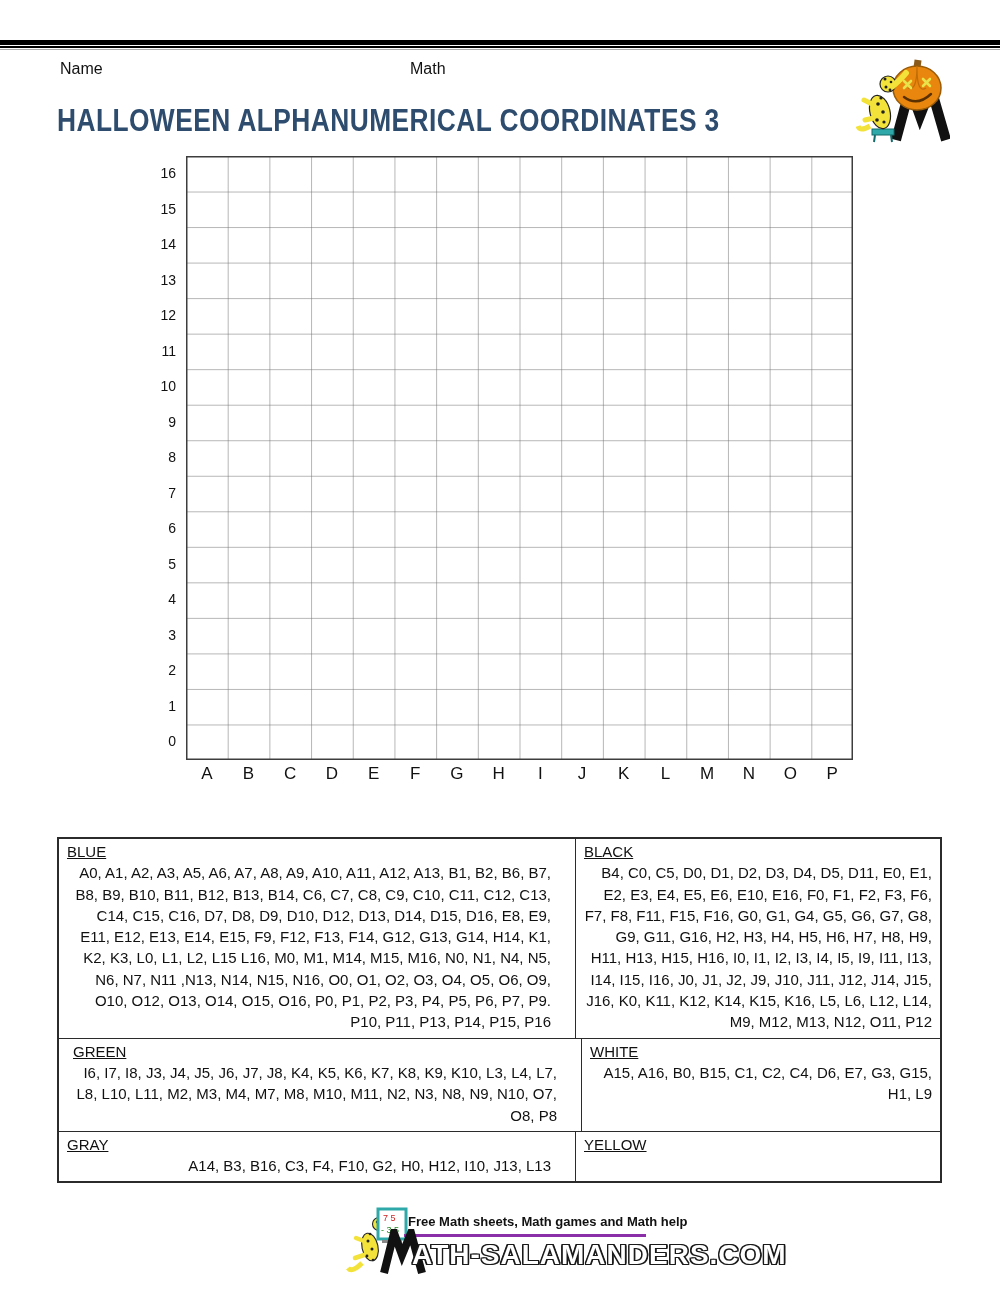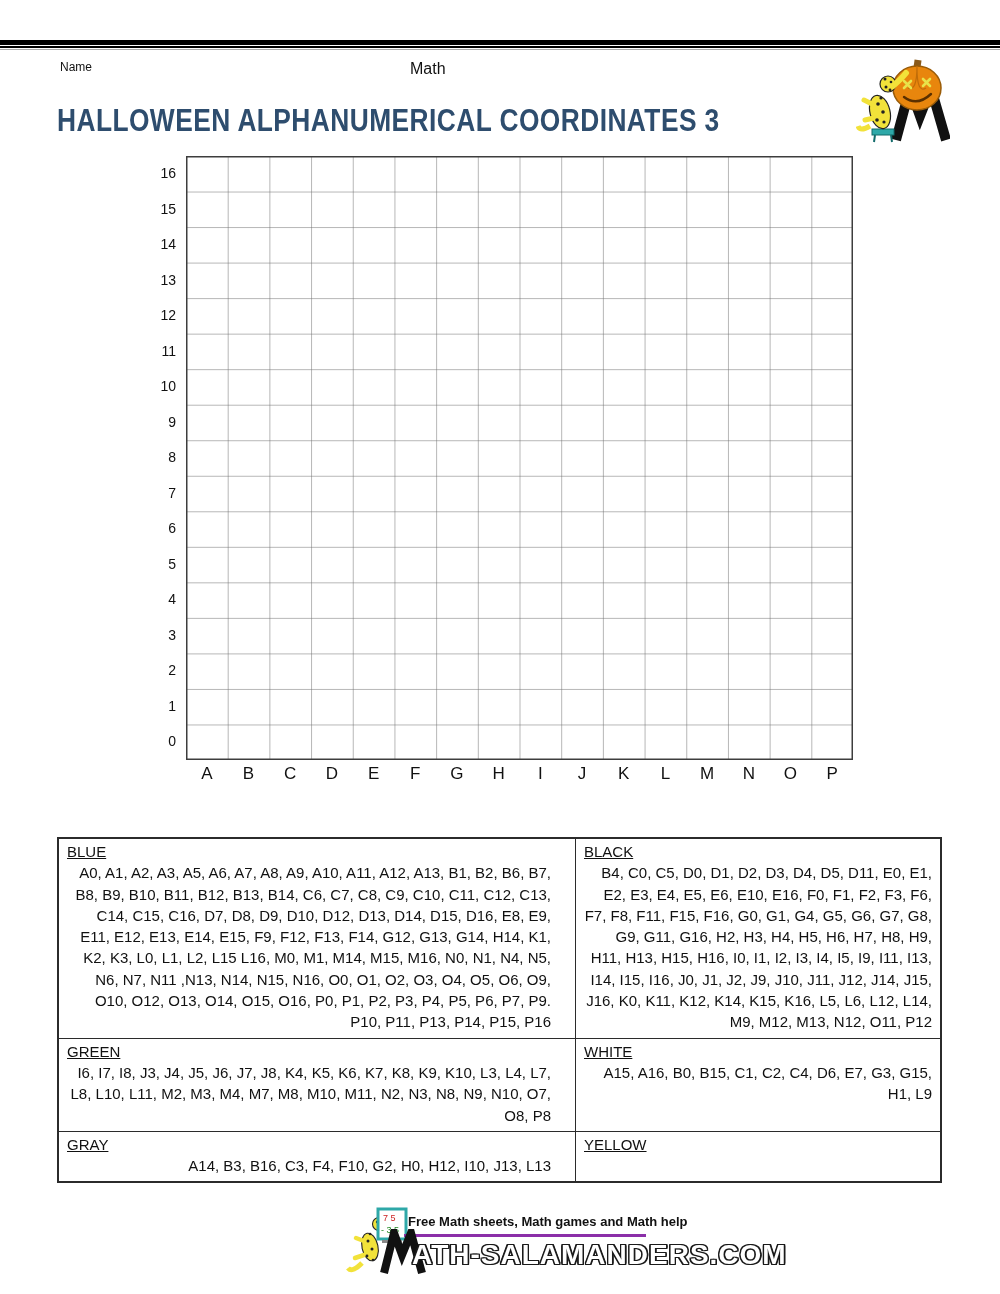--- a/index.html
+++ b/index.html
@@ -7,21 +7,21 @@
         font-family:"Liberation Sans",sans-serif;color:#111;}
 
   
   .topbar{position:absolute;left:0;top:40px;width:1000px;}
   .topbar .b1{height:5px;background:#000;}
   .topbar .b2{height:1px;background:#fff;}
   .topbar .b3{height:2px;background:#000;}
   .topbar .b4{height:1px;background:#fff;}
   .topbar .b5{height:1px;background:#aaa;}
 
-  .name-label{position:absolute;left:60px;top:60px;font-size:12px;}
+  .name-label{position:absolute;left:60px;top:60px;font-size:16px;}
   .date-label{position:absolute;left:410px;top:60px;font-size:16px;}
 
   .title{position:absolute;left:57px;top:103px;font-size:31px;font-weight:bold;
          color:#2e4d6e;white-space:nowrap;transform:scaleX(.85);transform-origin:left center;
          letter-spacing:.5px;}
 
   .logo{position:absolute;left:856px;top:56px;}
 
   
   .grid{position:absolute;left:186px;top:156px;}
@@ -29,21 +29,21 @@
   .row-label{position:absolute;left:0;width:36px;height:35.53px;line-height:35.53px;
              text-align:right;font-size:14px;}
   .col-labels{position:absolute;left:186px;top:764px;height:22px;width:667px;}
   .col-label{position:absolute;top:0;width:41.69px;text-align:center;font-size:17px;}
 
   
   .key-table{position:absolute;left:57px;top:837px;width:881px;border:2px solid #2b2b2b;}
   .key-row{display:grid;grid-template-columns:500px 1fr;gap:16px;}
   .key-row + .key-row{border-top:1px solid #2b2b2b;}
   .key-row:nth-of-type(1){min-height:190px;}
-  .key-row:nth-of-type(2){min-height:92px;}
+  .key-row:nth-of-type(2){min-height:92px;padding-left:6px;}
   .key-row:nth-of-type(3){min-height:41px;}
   .key-cell{padding:2px 8px 5px 8px;font-size:15px;line-height:21.3px;}
   .key-cell.right{border-left:1px solid #2b2b2b;}
   .key-header{text-decoration:underline;}
   .key-coords{margin:0;text-align:right;}
 
   
   .footer{position:absolute;left:340px;top:1203px;width:330px;height:82px;}
   .f-salamander{position:absolute;left:6px;top:8px;}
   .f-board{position:absolute;left:36px;top:4px;}

